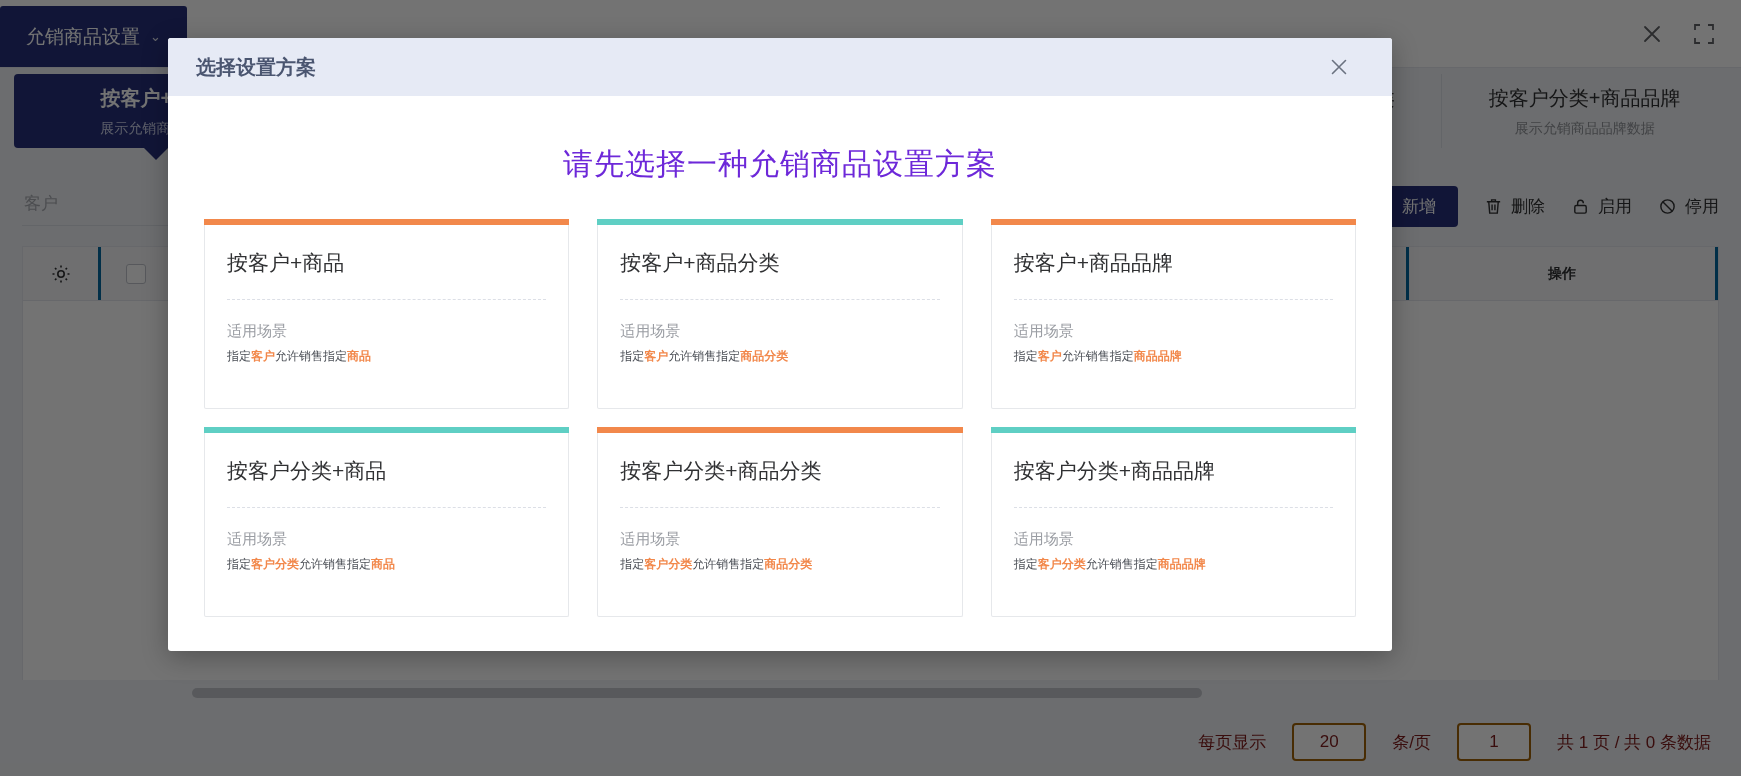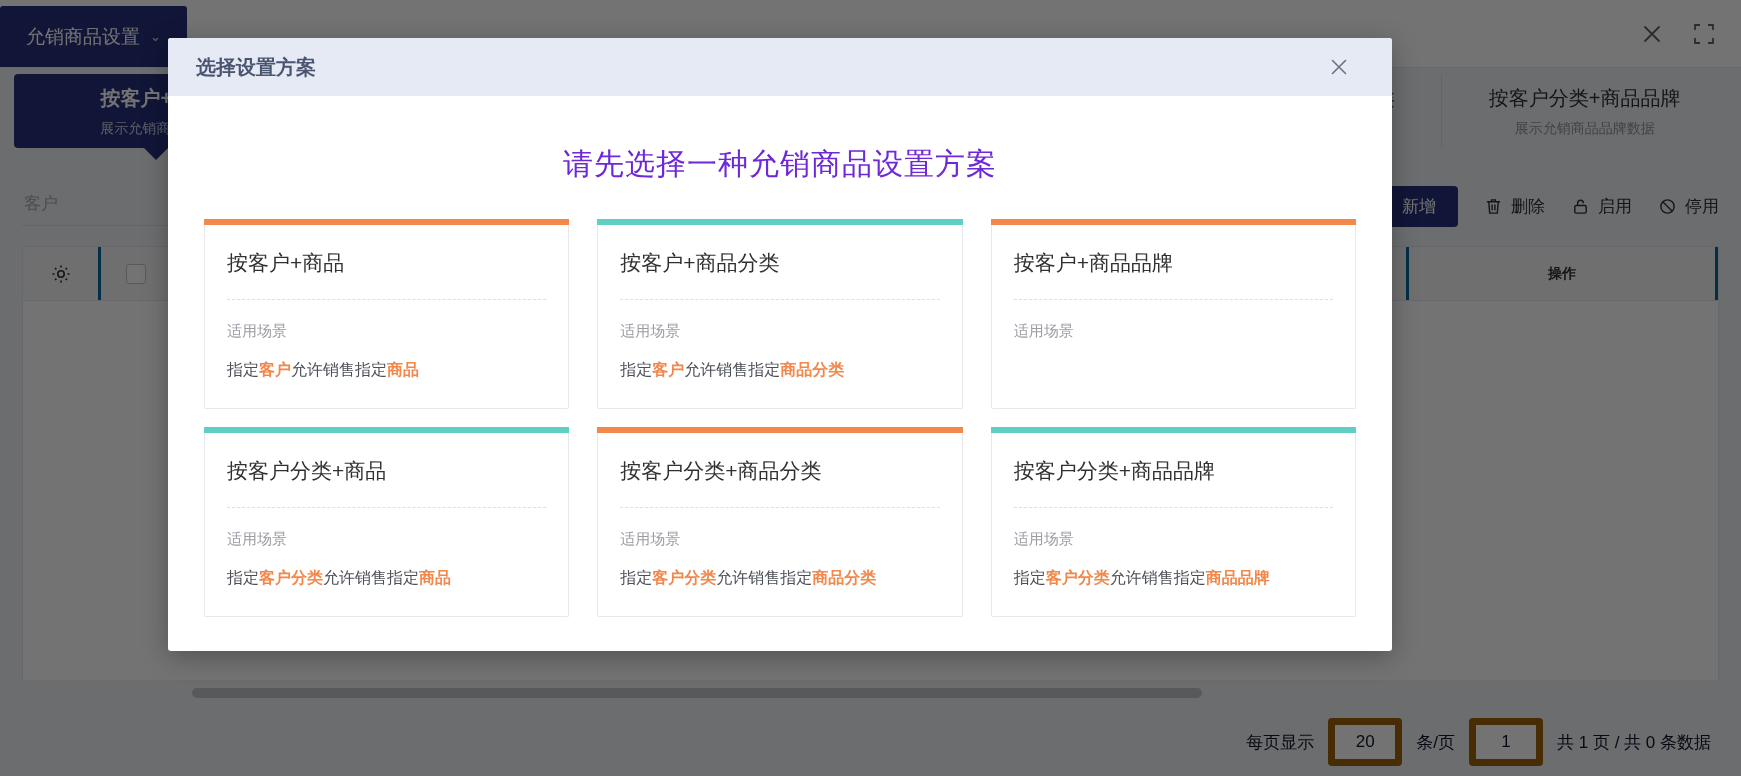--- a/index.html
+++ b/index.html
@@ -206,28 +206,28 @@
   }
 
   
   .pagination {
     position: absolute;
     bottom: 0; left: 0; right: 0;
     height: 68px;
     display: flex;
     align-items: center;
     justify-content: flex-end;
-    gap: 14px;
+    gap: 26px;
     padding-right: 30px;
     font-size: 17px;
-    color: #0f172a;
+    color: #7f1d1d;
     padding-left: 40px;
   }
   .page-box {
-    border: 7px solid #a16207;
+    border: 2px solid #a16207;
     background: #fff;
     border-radius: 4px;
     padding: 7px 16px;
     min-width: 74px;
     text-align: center;
   }
 
   
   #modal-overlay {
     position: absolute;
@@ -315,22 +315,22 @@
   .opt-divider {
     margin: 22px 0 0 0;
     border-top: 1px dashed #dcdfe6;
   }
   .opt-scene-label {
     margin-top: 22px;
     font-size: 15px;
     color: #9a9da3;
   }
   .opt-desc {
-    margin-top: 19px;
-    font-size: 16px;
+    margin-top: 7px;
+    font-size: 12px;
     color: #4b4f56;
     white-space: nowrap;
   }
   .opt-desc .hl {
     color: #f2884b;
     font-weight: bold;
   }
 </style>
 </head>
 <body>
@@ -474,20 +474,21 @@
         <div class="scheme-opt accent-teal">
           <div class="opt-title">按客户+商品分类</div>
           <div class="opt-divider"></div>
           <div class="opt-scene-label">适用场景</div>
           <div class="opt-desc"><span>指定</span><span class="hl">客户</span><span>允许销售指定</span><span class="hl">商品分类</span></div>
         </div>
         <div class="scheme-opt accent-orange">
           <div class="opt-title">按客户+商品品牌</div>
           <div class="opt-divider"></div>
           <div class="opt-scene-label">适用场景</div>
+          <div class="opt-desc"><span>指定</span><span class="hl">客户</span><span>允许销售指定</span><span class="hl">商品品牌</span></div>
         </div>
         <div class="scheme-opt accent-teal">
           <div class="opt-title">按客户分类+商品</div>
           <div class="opt-divider"></div>
           <div class="opt-scene-label">适用场景</div>
           <div class="opt-desc"><span>指定</span><span class="hl">客户分类</span><span>允许销售指定</span><span class="hl">商品</span></div>
         </div>
         <div class="scheme-opt accent-orange">
           <div class="opt-title">按客户分类+商品分类</div>
           <div class="opt-divider"></div>

